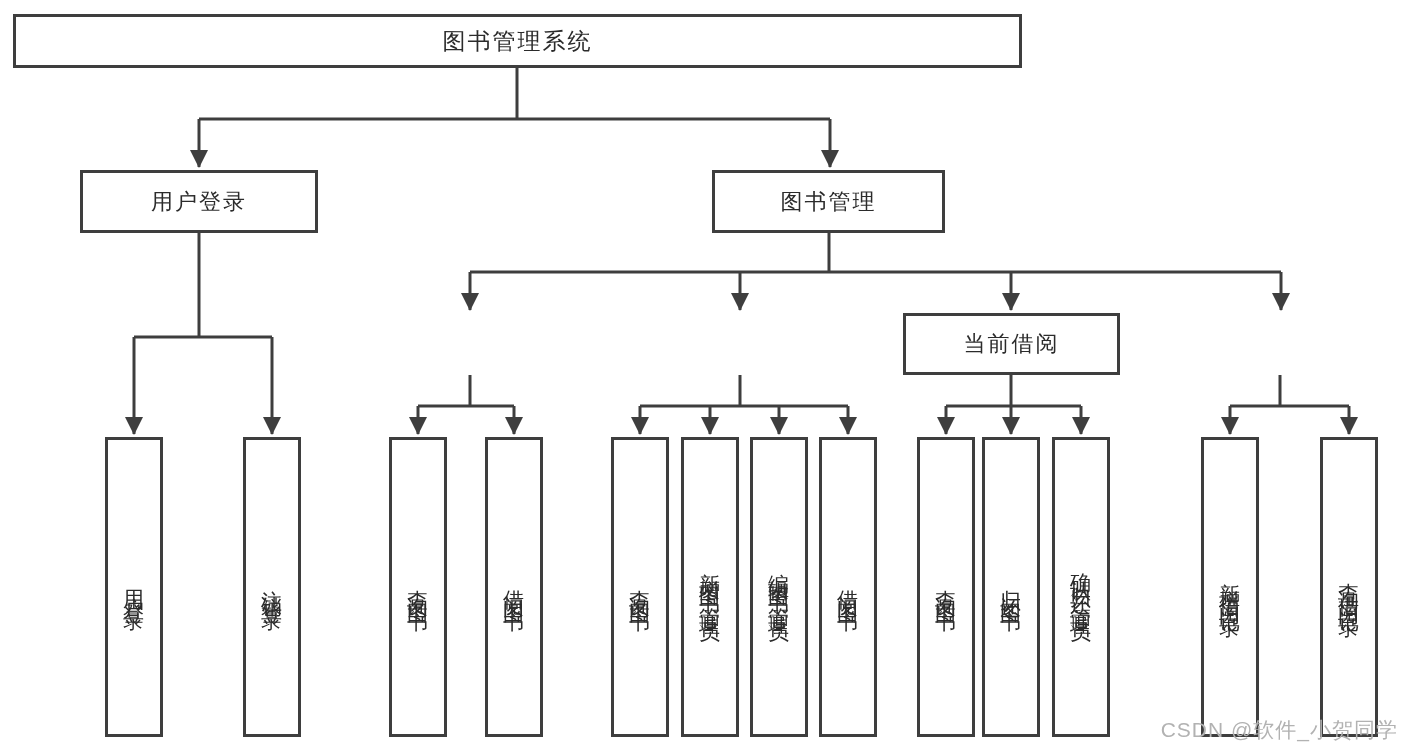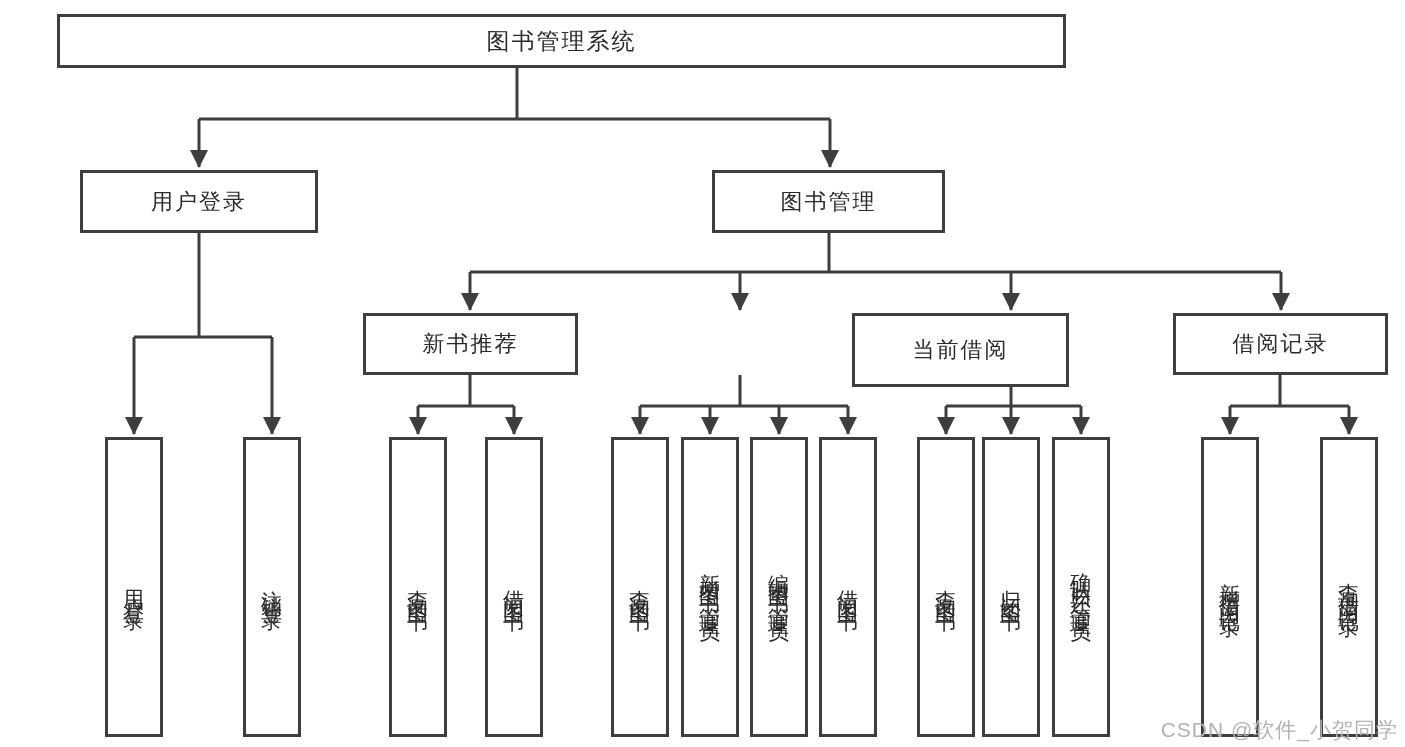--- a/index.html
+++ b/index.html
@@ -16,21 +16,21 @@
     box-sizing:border-box;
     border:3px solid #3e3e3e;
     background:#ffffff;
     display:flex;
     align-items:center;
     justify-content:center;
     color:#2b2b2b;
     z-index:2;
   }
   .hnode{font-size:22px;letter-spacing:2px;}
-  .root{font-size:23px;margin-left:44px;}
+  .root{font-size:23px;}
   .leaf{top:437px;width:58px;height:300px;}
   .leaf span{
     writing-mode:vertical-rl;
     text-orientation:mixed;
     font-size:21px;
     letter-spacing:7px;
     line-height:1;
     white-space:nowrap;
   }
   .watermark{
@@ -84,23 +84,21 @@
       <line x1="1230" y1="406" x2="1230" y2="434"></line>
       <line x1="1349" y1="406" x2="1349" y2="434"></line>
     </g>
   </svg>
 
   <div class="node hnode root" style="left:13px;top:14px;width:1009px;height:54px;">图书管理系统</div>
 
   <div class="node hnode" style="left:80px;top:170px;width:238px;height:63px;">用户登录</div>
   <div class="node hnode" style="left:712px;top:170px;width:233px;height:63px;">图书管理</div>
 
-  <div class="node hnode" style="left:363px;top:313px;width:215px;height:62px;">新书推荐</div>
-  <div class="node hnode" style="left:852px;top:313px;width:217px;height:74px;">当前借阅</div>
-  <div class="node hnode" style="left:1173px;top:313px;width:215px;height:62px;">借阅记录</div>
+  <div class="node hnode" style="left:903px;top:313px;width:217px;height:62px;">当前借阅</div>
 
   <div class="node leaf" style="left:105px;">
     <span>用户登录</span>
   </div>
   <div class="node leaf" style="left:243px;">
     <span>注销登录</span>
   </div>
 
   <div class="node leaf" style="left:389px;">
     <span>查询图书</span>

